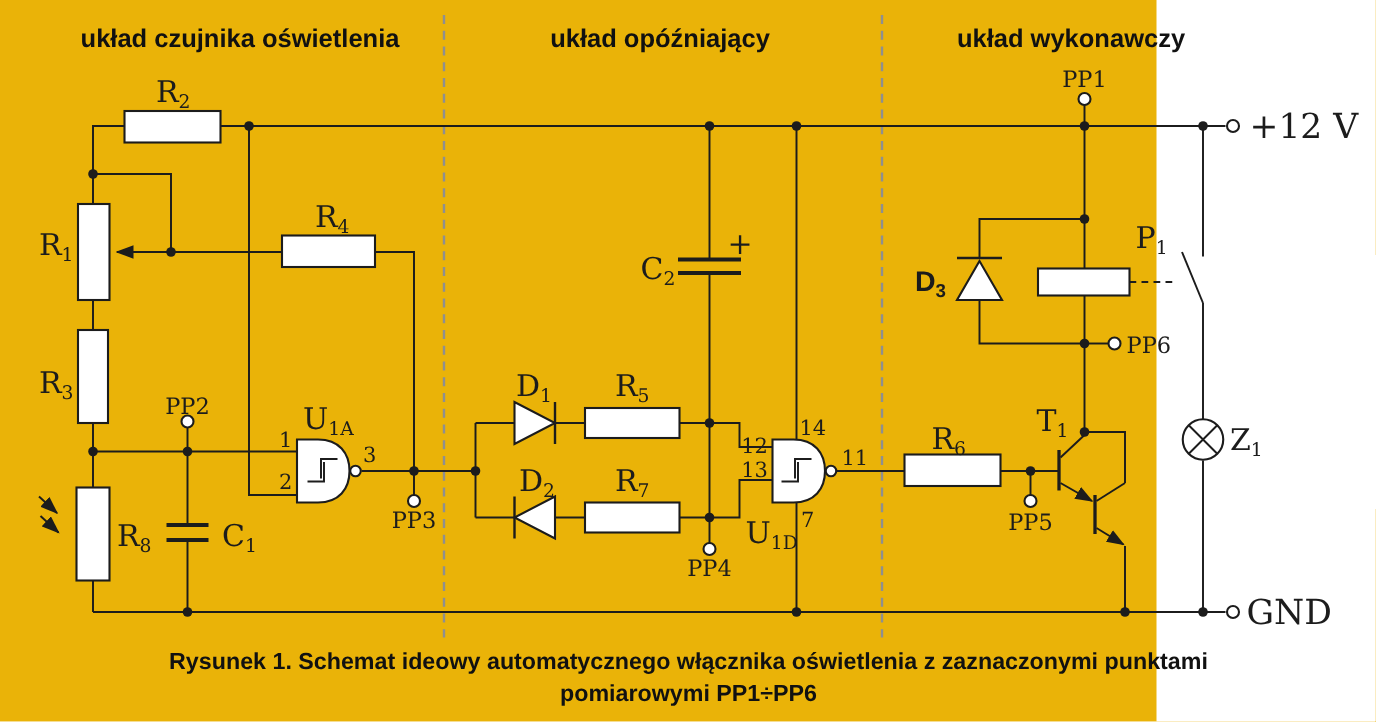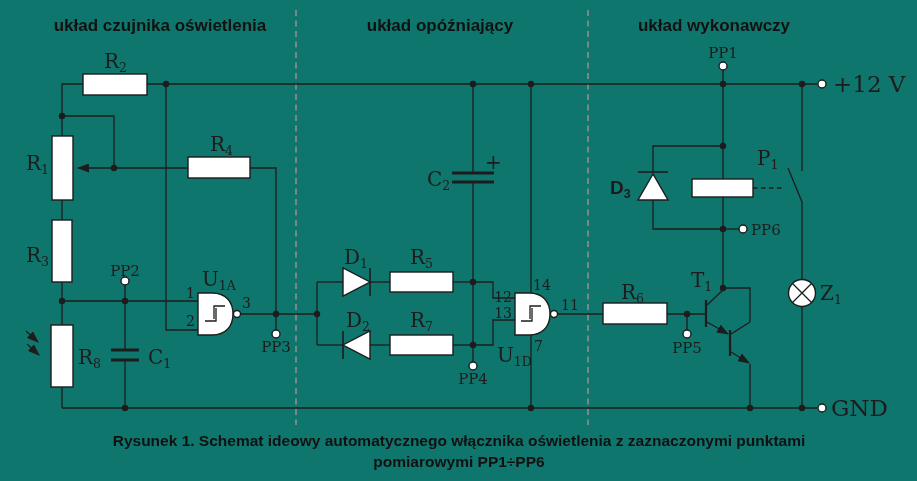--- a/index.html
+++ b/index.html
@@ -1,16 +1,16 @@
 <!DOCTYPE html>
 <html><head>
 <meta charset="utf-8">
 <style>
   html,body{margin:0;padding:0;background:#ffffff;}
-  .stage{width:917px;height:481px;background:#0f766e;position:relative;}
+  .stage{width:771px;height:481px;background:#eab308;position:relative;}
   .wire{stroke:#1c1c1c;stroke-width:1.3;fill:none;}
   .thick{stroke-width:2.8;}
   .bar{stroke:#1c1c1c;stroke-width:1.6;fill:none;}
   .tbar{stroke:#1c1c1c;stroke-width:2.2;fill:none;}
   .comp{fill:#ffffff;stroke:#1c1c1c;stroke-width:1.4;}
   .dot{fill:#1c1c1c;stroke:none;}
   .tp{fill:#ffffff;stroke:#1c1c1c;stroke-width:1.4;}
   .lbl{font-family:"DejaVu Serif",serif;font-size:20px;fill:#1c1c1c;}
   .sub{font-size:12.5px;}
   .pin{font-family:"DejaVu Serif",serif;font-size:14px;fill:#1c1c1c;}

